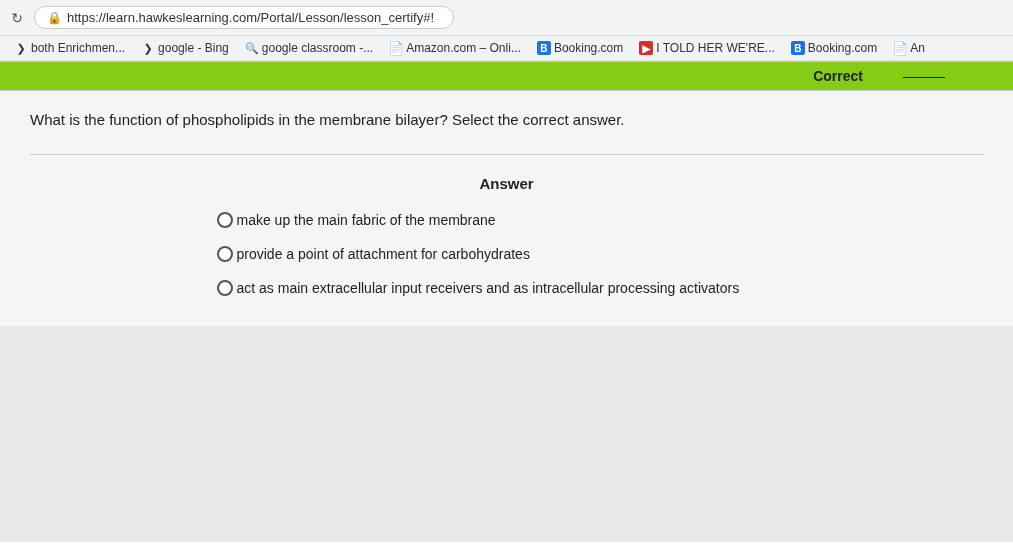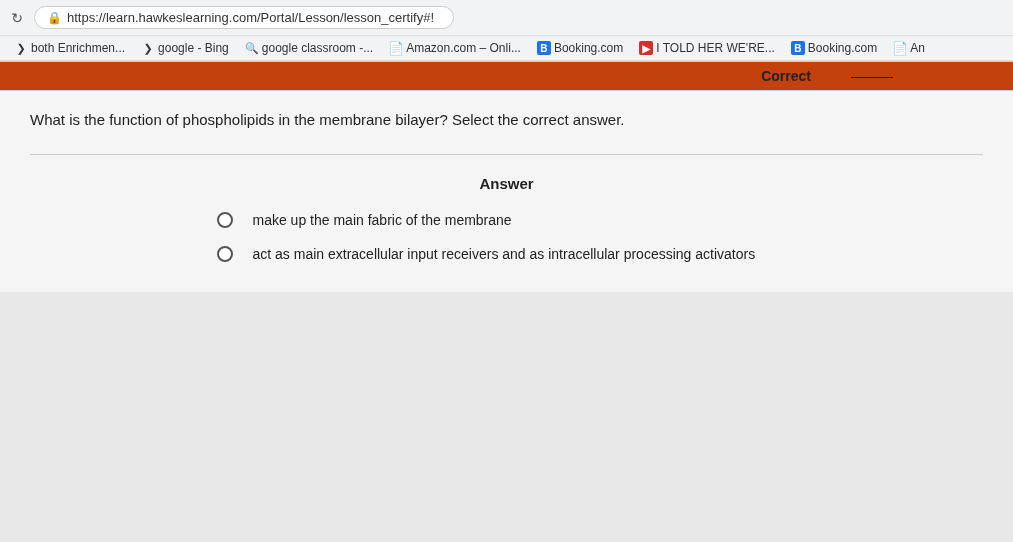--- a/index.html
+++ b/index.html
@@ -81,22 +81,22 @@
       background: #e8e8e8;
       min-height: 480px;
       padding: 0;
     }
 
     
     .top-bar {
       display: flex;
       justify-content: flex-end;
       align-items: center;
-      padding: 6px 120px 6px 0;
-      background: #c2410c;
+      padding: 6px 68px 6px 0;
+      background: #84cc16;
       border-bottom: 1px solid #ccc;
       font-size: 14px;
     }
 
     .correct-label {
       font-weight: bold;
       font-size: 14px;
       color: #222;
       margin-right: 40px;
     }
@@ -128,21 +128,21 @@
       display: flex;
       flex-direction: column;
       align-items: center;
       gap: 18px;
       margin-top: 10px;
     }
 
     .option-row {
       display: flex;
       align-items: center;
-      gap: 20px;
+      gap: 4px;
       width: 580px;
     }
 
     .radio-circle {
       width: 16px; height: 16px;
       border: 2px solid #555;
       border-radius: 50%;
       flex-shrink: 0;
       background: #fff;
       display: inline-block;
@@ -213,17 +213,21 @@
 
     <p class="answer-label">Answer</p>
 
     <div class="options-area">
       <div class="option-row">
         <span class="radio-circle"></span>
         <span class="option-text">make up the main fabric of the membrane</span>
       </div>
       <div class="option-row">
         <span class="radio-circle"></span>
+        <span class="option-text">provide a point of attachment for carbohydrates</span>
+      </div>
+      <div class="option-row">
+        <span class="radio-circle"></span>
         <span class="option-text">act as main extracellular input receivers and as intracellular processing activators</span>
       </div>
     </div>
   </div>
 </div>
 
 </body></html>

